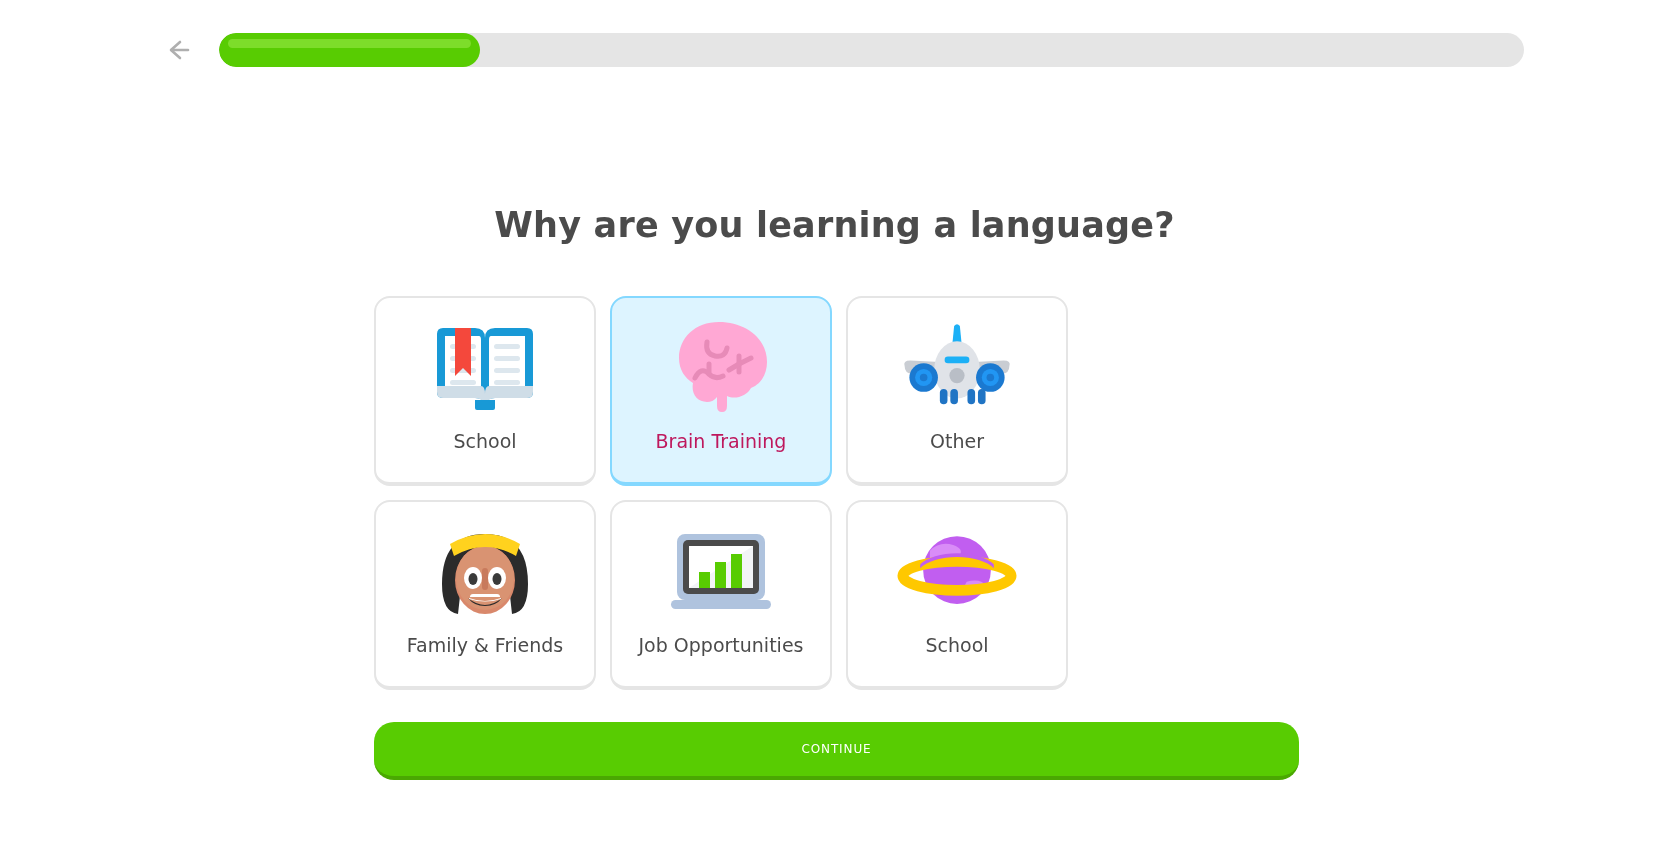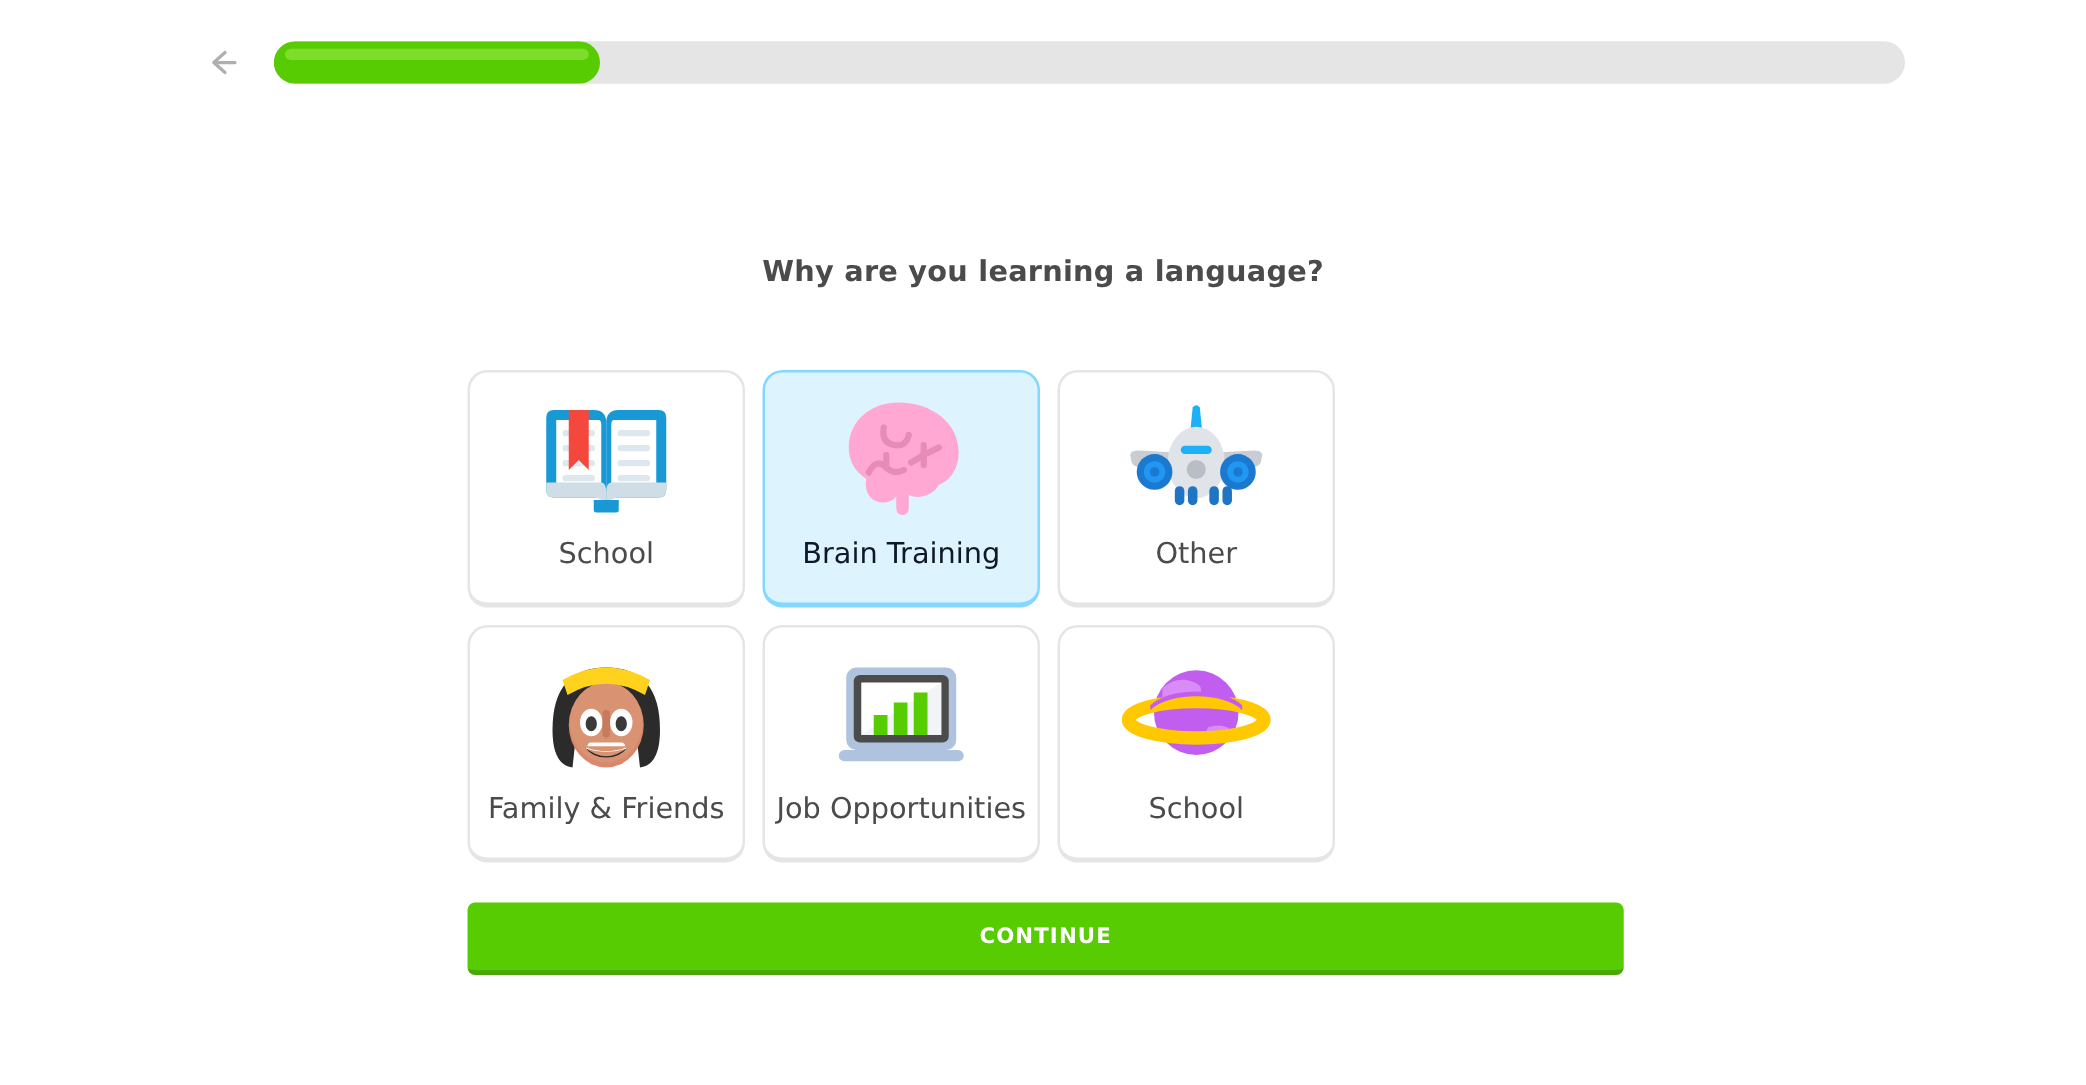--- a/index.html
+++ b/index.html
@@ -74,21 +74,21 @@
     border-radius: 6px;
   }
 
   
   .title {
     position: absolute;
     top: 205px;
     left: 0;
     width: 1669px;
     text-align: center;
-    font-size: 23px;
+    font-size: 35px;
     font-weight: bold;
     color: #4b4b4b;
     letter-spacing: 0.2px;
   }
 
   
   .grid {
     position: absolute;
     top: 296px;
     left: 374px;
@@ -124,42 +124,42 @@
     width: 120px;
     height: 108px;
     display: flex;
     align-items: center;
     justify-content: center;
   }
   .card-icon svg { display: block; }
 
   .card-label {
     margin-top: 8px;
-    font-size: 23px;
+    font-size: 19px;
     color: #4b4b4b;
     text-align: center;
     line-height: 1.2;
   }
-  .card.selected .card-label { color: #0f172a; }
+  .card.selected .card-label { color: #be185d; }
 
   
   .continue-button {
     position: absolute;
     top: 722px;
     left: 374px;
     width: 925px;
     height: 58px;
     background: #58cc02;
     border: none;
     border-bottom: 4px solid #4aa802;
-    border-radius: 6px;
+    border-radius: 20px;
     color: #ffffff;
     font-family: "DejaVu Sans", "Liberation Sans", sans-serif;
-    font-size: 17px;
-    font-weight: bold;
+    font-size: 12px;
+    font-weight: normal;
     letter-spacing: 0.9px;
     cursor: pointer;
   }
 </style>
 </head>
 <body>
 
 <div class="page">
 
   <div class="header">

